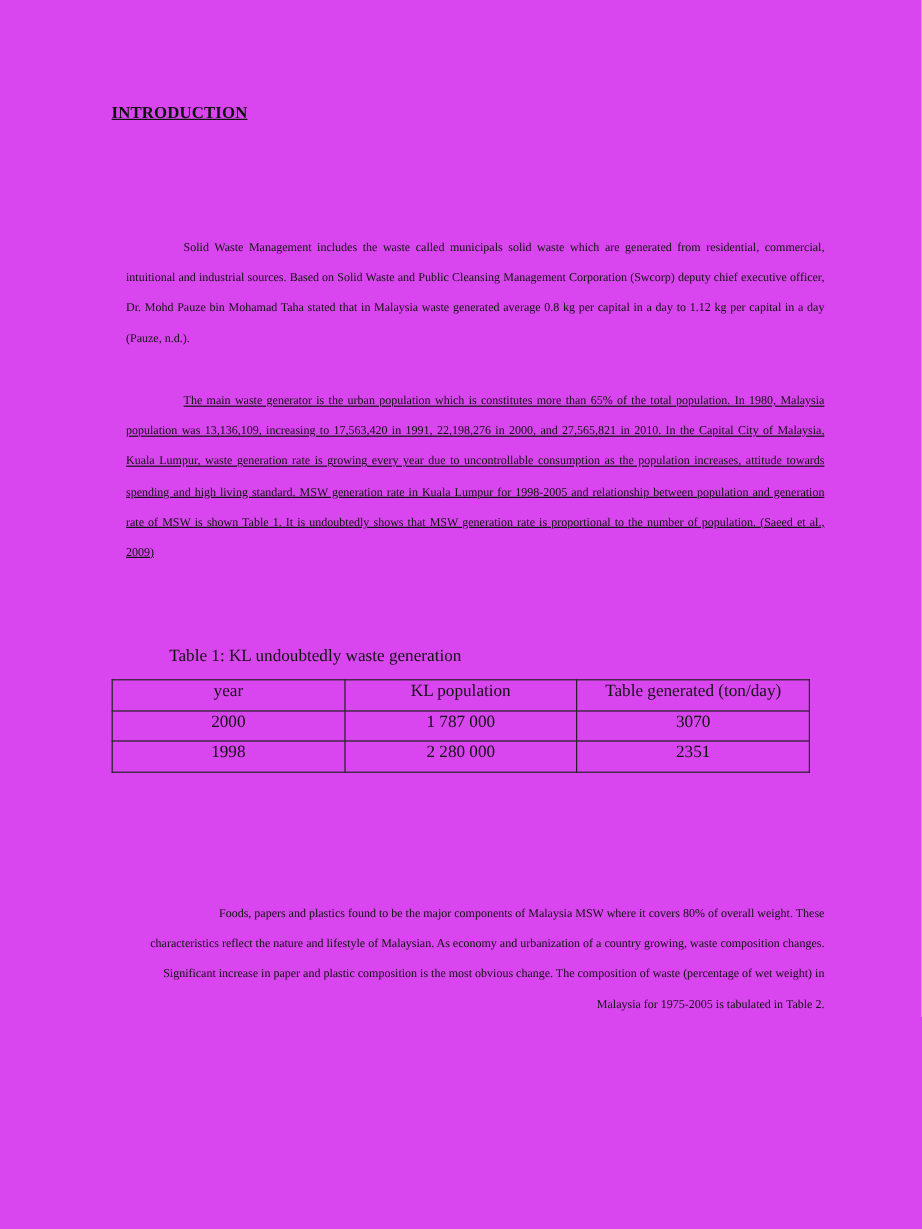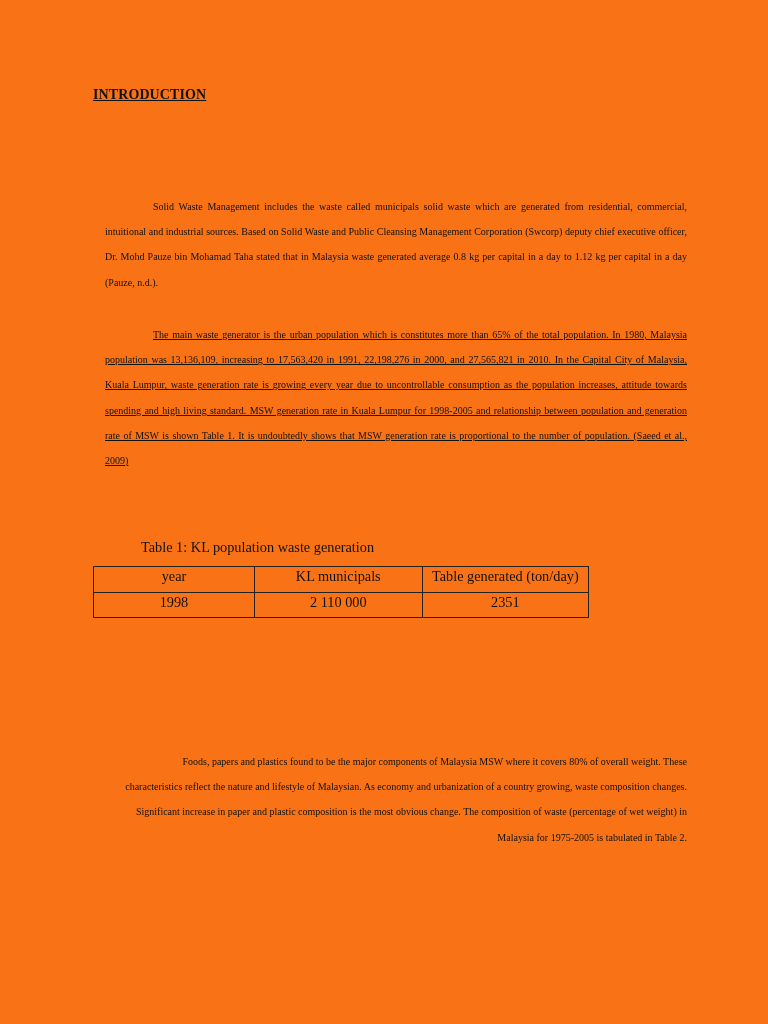--- a/index.html
+++ b/index.html
@@ -12,21 +12,21 @@
       height: 1024px;
       position: relative;
       overflow: hidden;
       font-family: "Liberation Serif", "DejaVu Serif", serif;
       color: #111111;
     }
     .page {
       position: absolute;
       left: 0; top: 0;
       width: 768px; height: 1024px;
-      background: #f97316;
+      background: #d946ef;
     }
     .heading {
       position: absolute;
       left: 93px;
       top: 87px;
       font-size: 14px;
       font-weight: bold;
       text-decoration: underline;
       letter-spacing: 0.1px;
     }
@@ -48,21 +48,21 @@
     .caption {
       position: absolute;
       left: 141px;
       top: 539px;
       font-size: 14.3px;
     }
     table.data {
       position: absolute;
       left: 93px;
       top: 566px;
-      width: 496px;
+      width: 582px;
       border-collapse: collapse;
       font-size: 14.3px;
     }
     table.data th, table.data td {
       border: 1px solid #222222;
       height: 24.5px;
       padding: 0;
       text-align: center;
       vertical-align: top;
       font-weight: normal;
@@ -76,39 +76,44 @@
 <body>
 
 <div class="page">
 
   <div class="heading">INTRODUCTION</div>
 
   <p class="para" id="p1">Solid Waste Management includes the waste called municipals solid waste which are generated from residential, commercial, intuitional and industrial sources. Based on Solid Waste and Public Cleansing Management Corporation (Swcorp) deputy chief executive officer, Dr. Mohd Pauze bin Mohamad Taha stated that in Malaysia waste generated average 0.8 kg per capital in a day to 1.12 kg per capital in a day (Pauze, n.d.).</p>
 
   <p class="para" id="p2">The main waste generator is the urban population which is constitutes more than 65% of the total population. In 1980, Malaysia population was 13,136,109, increasing to 17,563,420 in 1991, 22,198,276 in 2000, and 27,565,821 in 2010. In the Capital City of Malaysia, Kuala Lumpur, waste generation rate is growing every year due to uncontrollable consumption as the population increases, attitude towards spending and high living standard. MSW generation rate in Kuala Lumpur for 1998-2005 and relationship between population and generation rate of MSW is shown Table 1. It is undoubtedly shows that MSW generation rate is proportional to the number of population. (Saeed et al., 2009)</p>
 
-  <div class="caption">Table 1: KL population waste generation</div>
+  <div class="caption">Table 1: KL undoubtedly waste generation</div>
 
   <table class="data">
     <colgroup>
         <col class="c1">
         <col class="c2">
         <col class="c3">
       </colgroup>
     <thead>
       <tr>
         <th>year</th>
-        <th>KL municipals</th>
+        <th>KL population</th>
         <th>Table generated (ton/day)</th>
       </tr>
     </thead>
     <tbody>
       <tr>
+        <td>2000</td>
+        <td>1 787 000</td>
+        <td>3070</td>
+      </tr>
+      <tr>
         <td>1998</td>
-        <td>2 110 000</td>
+        <td>2 280 000</td>
         <td>2351</td>
       </tr>
     </tbody>
   </table>
 
   <p class="para left" id="p3">Foods, papers and plastics found to be the major components of Malaysia MSW where it covers 80% of overall weight. These characteristics reflect the nature and lifestyle of Malaysian. As economy and urbanization of a country growing, waste composition changes. Significant increase in paper and plastic composition is the most obvious change. The composition of waste (percentage of wet weight) in Malaysia for 1975-2005 is tabulated in Table 2.</p>
 
 </div>
 
 </body></html>

